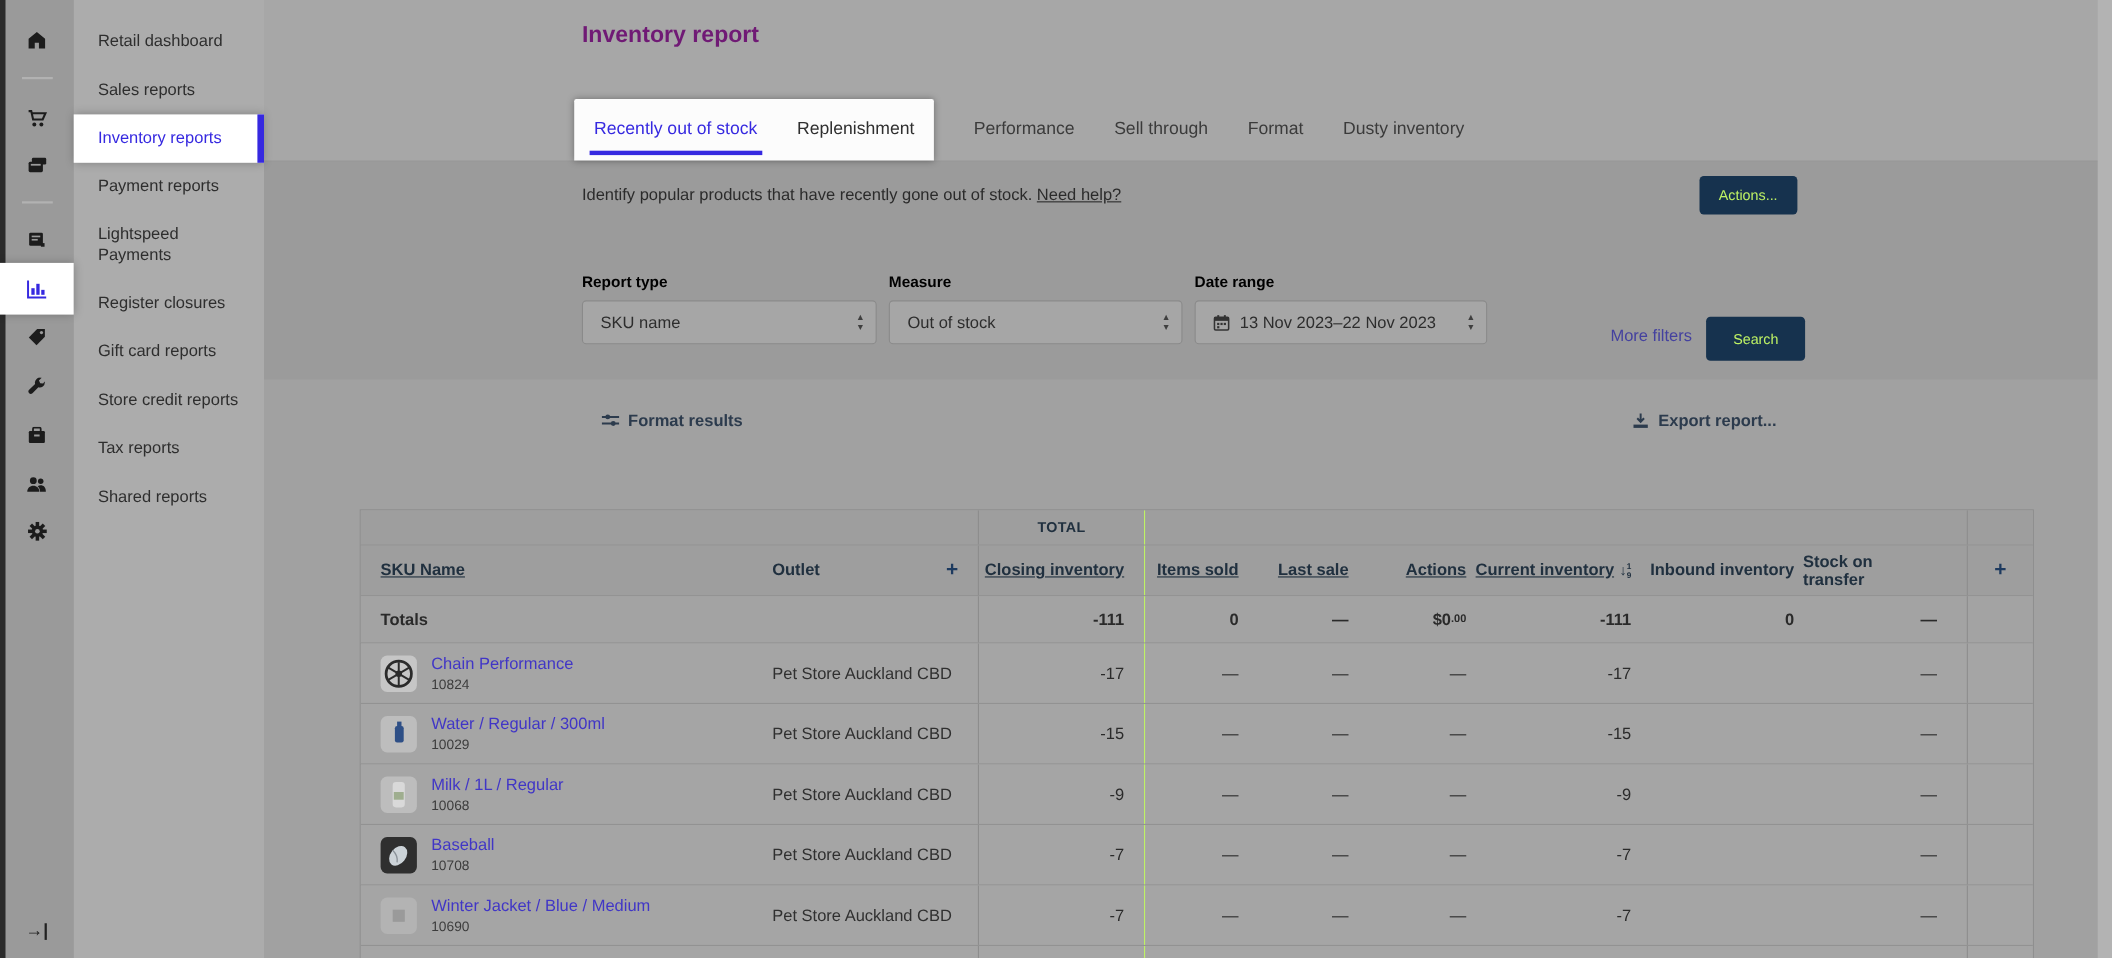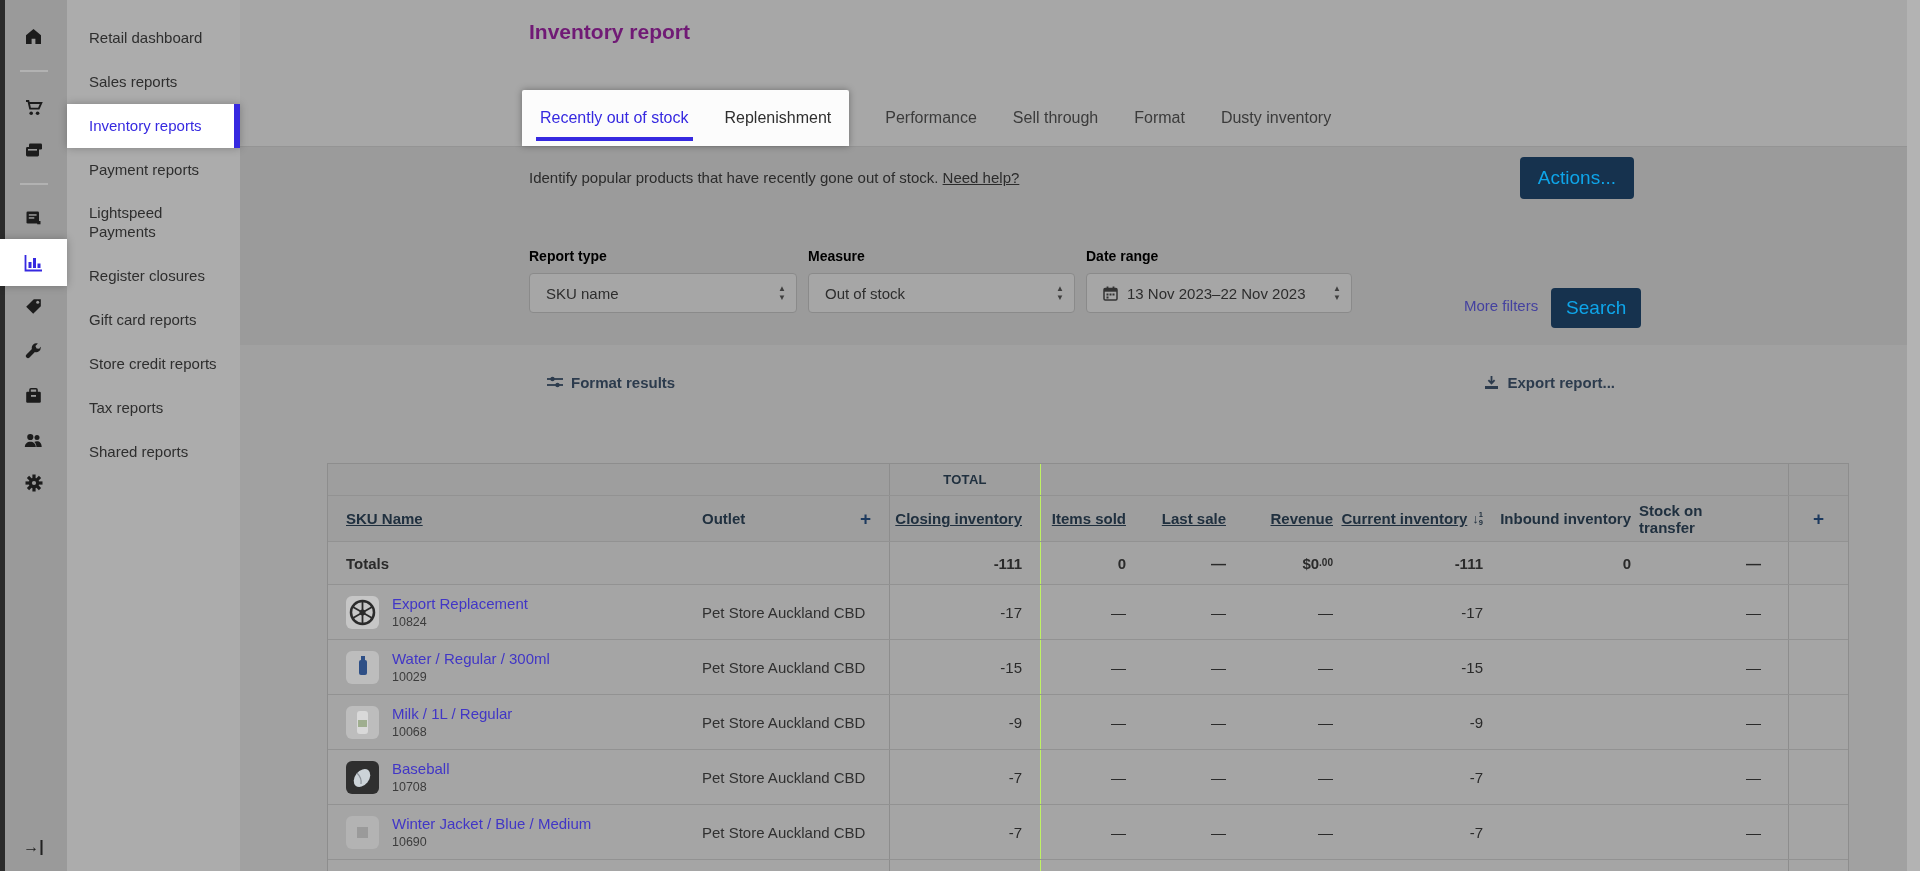--- a/index.html
+++ b/index.html
@@ -36,21 +36,21 @@
        position:relative;padding:0 2px;white-space:nowrap;cursor:pointer;}
   .tab:last-child{margin-right:0;}
   .tab.active{color:#3629e0;}
   .tab.active::after{content:"";position:absolute;left:-2px;right:-2px;bottom:5px;height:4px;background:#3629e0;}
   .plain-tabs{display:flex;margin-left:32px;}
 
   .banner{height:61px;background:#9b9b9b;display:flex;align-items:center;justify-content:space-between;
           padding:0 286px 0 289px;}
   .banner-text{font-size:15px;color:#2b2b2b;}
   .need-help{color:#2b2b2b;text-decoration:underline;cursor:pointer;}
-  .btn-navy{background:#16324e;color:#0ea5e9;font-size:19px;border:none;border-radius:4px;
+  .btn-navy{background:#16324e;color:#bef264;font-size:13px;border:none;border-radius:4px;
             padding:10px 18px;cursor:pointer;font-family:inherit;}
 
   .filterband{height:137px;background:#9b9b9b;box-sizing:border-box;padding:40px 0 0 289px;display:flex;}
   .fgroup{margin-right:11px;}
   .flabel{display:block;font-size:14px;font-weight:bold;color:#000000;margin-bottom:9px;}
   .fselect{height:40px;background:#a6a6a6;border:1px solid #8a8a8a;border-radius:4px;display:flex;
            align-items:center;box-sizing:border-box;padding:0 10px 0 16px;font-size:15px;color:#2d2d2d;cursor:pointer;}
   .w1{width:268px;} .w2{width:267px;} .w3{width:266px;}
   .fspacer{flex:1;}
   .stepper{display:flex;flex-direction:column;font-size:8px;color:#3f3f3f;line-height:1.15;text-align:center;}
@@ -325,21 +325,21 @@
           <div class="cell c-closing">
               <span class="hul">Closing inventory</span>
             </div>
           <div class="cell num">
               <span class="hul">Items sold</span>
             </div>
           <div class="cell num">
               <span class="hul">Last sale</span>
             </div>
           <div class="cell num">
-              <span class="hul">Revenue</span>
+              <span class="hul">Actions</span>
             </div>
           <div class="cell num">
             <span class="hul">Current inventory</span>
             <span class="sorticon">
                 <span class="arr">↓</span>
                 <span class="nums">
                   <span>1</span>
                   <span>9</span>
                 </span>
               </span>
@@ -393,21 +393,21 @@
                     <circle cx="14.5" cy="14.5" r="11.5" fill="none" stroke="#2b2b2b" stroke-width="2.5"></circle>
                     <circle cx="14.5" cy="14.5" r="3" fill="#2b2b2b"></circle>
                     <g stroke="#2b2b2b" stroke-width="1.8">
                       <line x1="14.5" y1="4" x2="14.5" y2="25"></line>
                       <line x1="5" y1="9" x2="24" y2="20"></line>
                       <line x1="5" y1="20" x2="24" y2="9"></line>
                     </g>
                   </svg>
             </span>
             <span class="prodtxt">
-                  <span class="prodname">Export Replacement</span>
+                  <span class="prodname">Chain Performance</span>
                   <span class="prodsku">10824</span>
                 </span>
           </div>
             </div>
           <div class="cell c-outlet">
               <span class="outlet-val">Pet Store Auckland CBD</span>
             </div>
           <div class="cell"></div>
           <div class="cell c-closing">
               <span class="val">-17</span>

